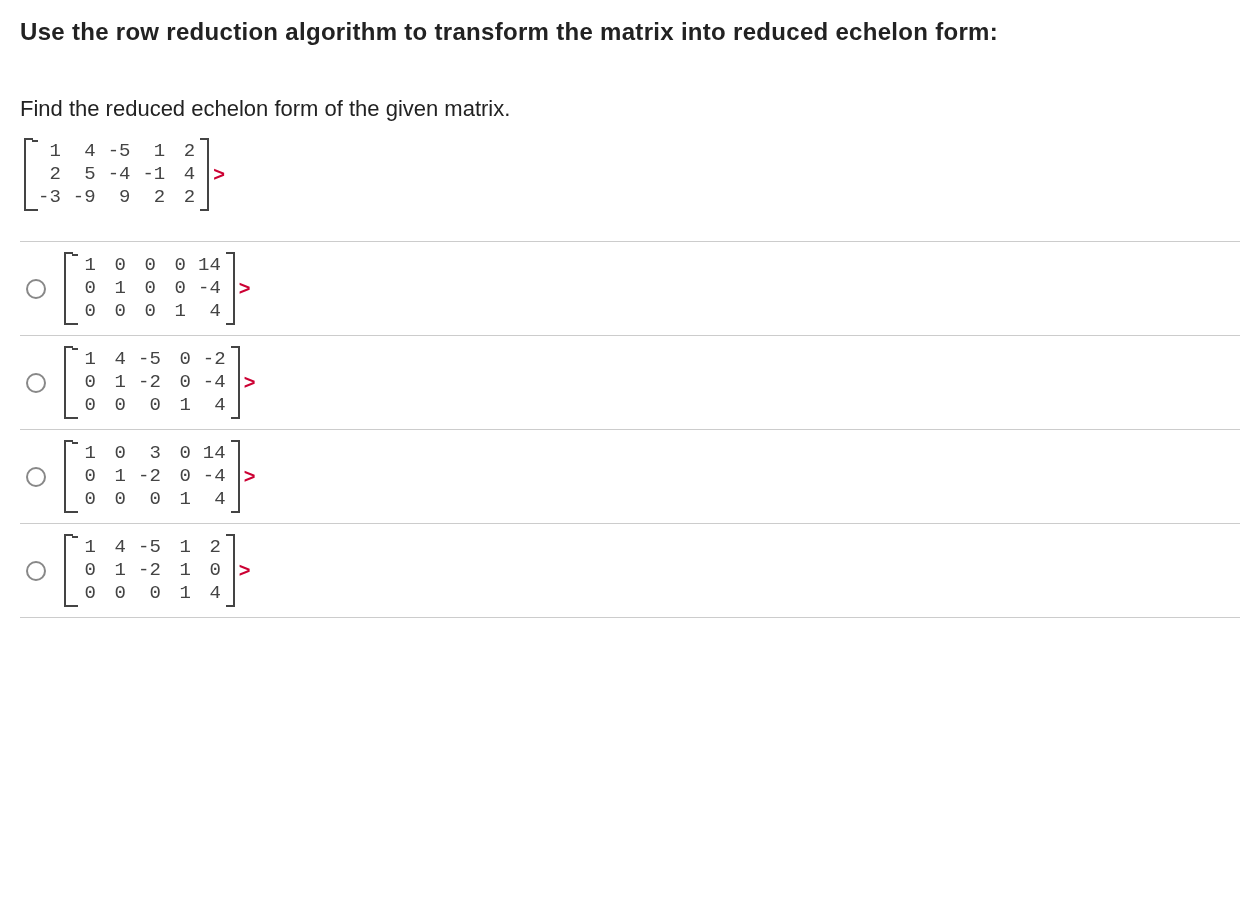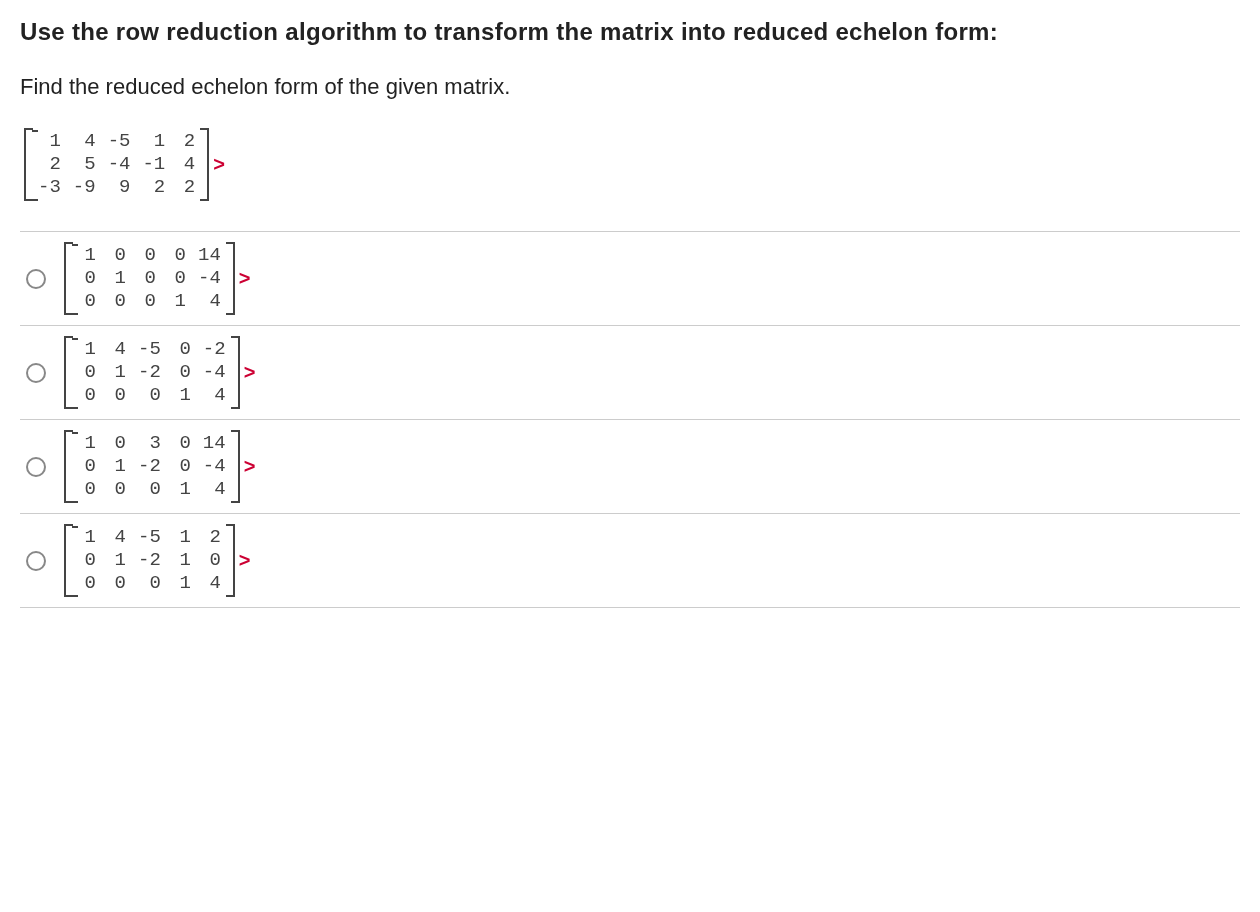--- a/index.html
+++ b/index.html
@@ -8,26 +8,26 @@
     font-family: Arial, Helvetica, sans-serif;
     background: #fff;
     color: #222;
     font-size: 21px;
     width: 1260px;
     box-sizing: border-box;
   }
   .title {
     font-weight: bold;
     font-size: 24px;
-    margin-bottom: 28px;
+    margin-bottom: 50px;
     letter-spacing: 0.3px;
   }
   .prompt {
     font-size: 22px;
-    margin-bottom: 28px;
+    margin-bottom: 16px;
   }
   
   .matrix-wrap {
     display: inline-flex;
     align-items: center;
     font-family: "Courier New", Courier, monospace;
     font-size: 19px;
     color: #444;
   }
   .matrix {

